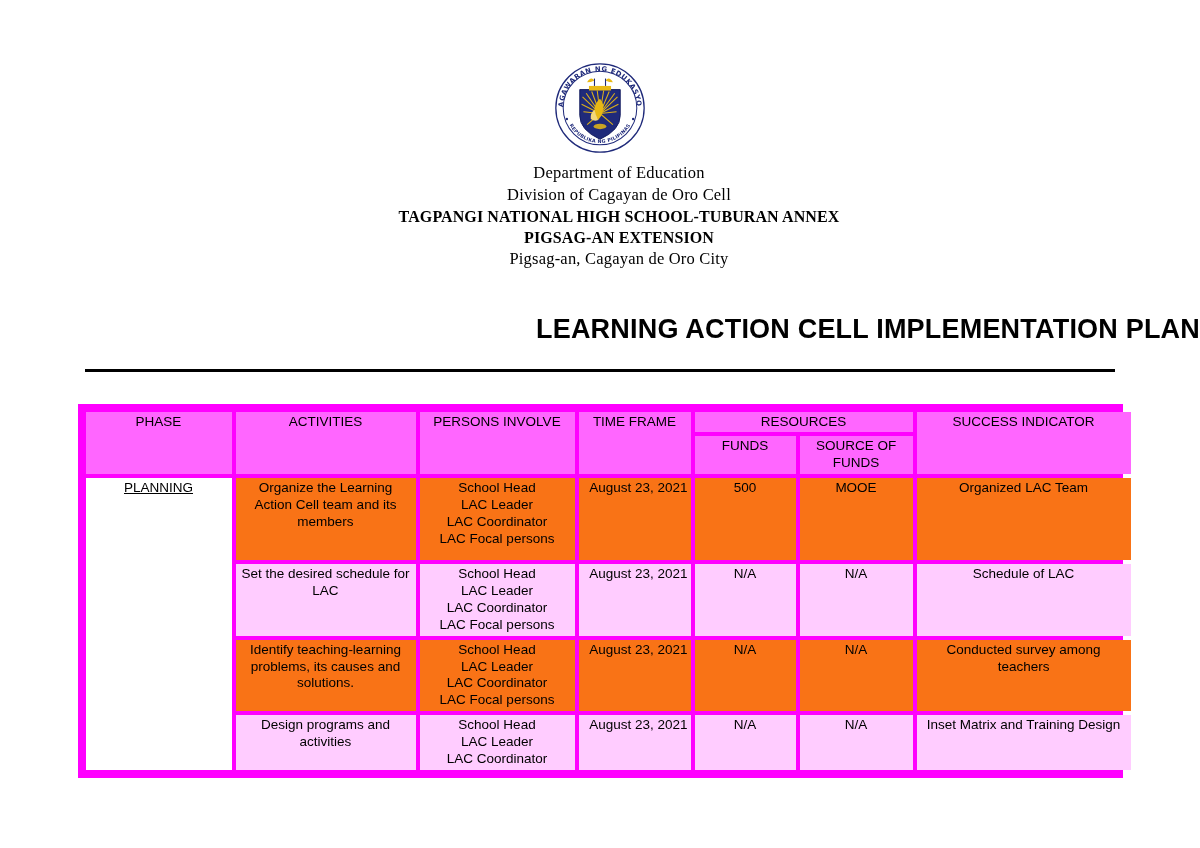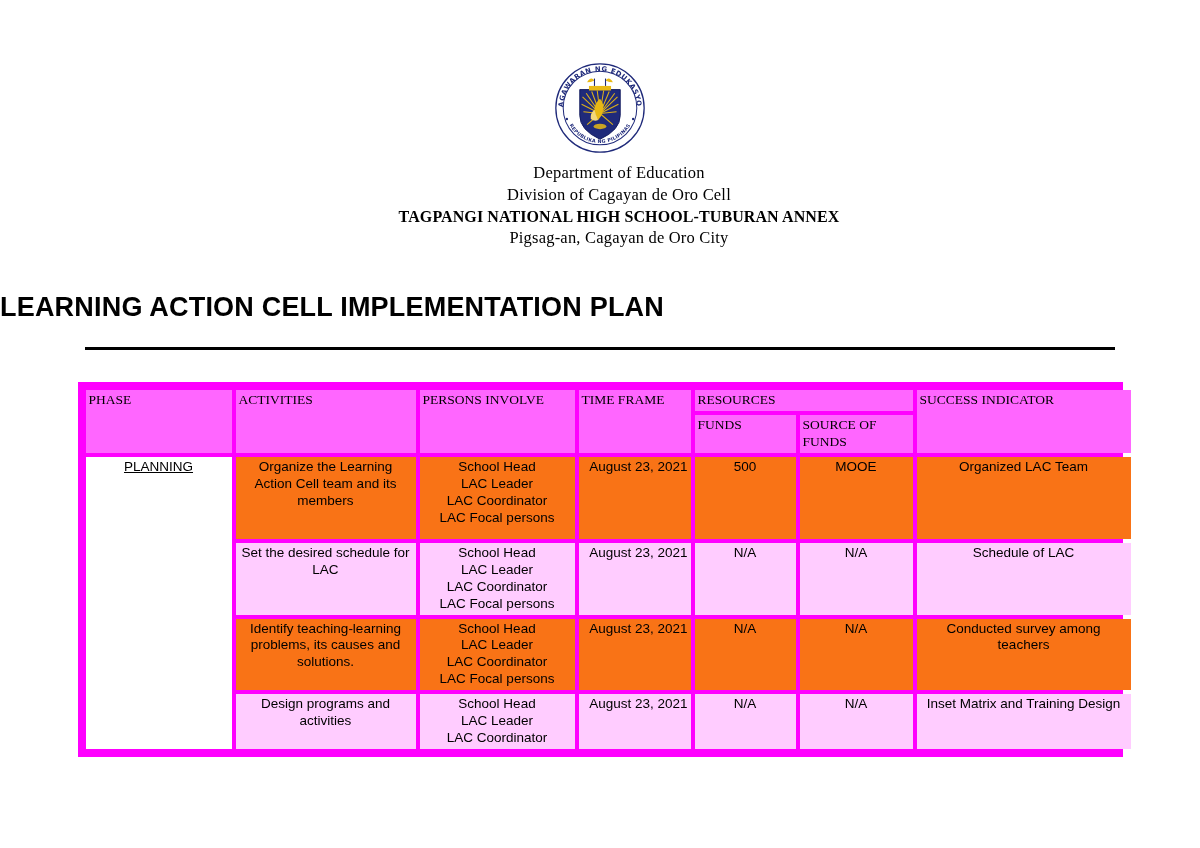--- a/index.html
+++ b/index.html
@@ -52,21 +52,21 @@
   }
   .lh-line.bold {
     font-weight: bold;
     font-size: 16px;
     letter-spacing: 0.1px;
   }
 
   
   .doc-title {
     margin-top: 44px;
-    text-align: left;
+    text-align: right;
     font-size: 27px;
     font-weight: bold;
     letter-spacing: 0.2px;
     font-family: "Liberation Sans", sans-serif;
   }
   .title-rule {
     margin: 24px auto 0 auto;
     width: 1030px;
     height: 0;
     border-top: 3px solid #000000;
@@ -91,27 +91,26 @@
     vertical-align: top;
     font-size: 13.5px;
     line-height: 1.25;
     font-weight: normal;
     box-sizing: border-box;
   }
 
   
   th.hdr {
     background: #ff66ff;
-    text-align: left;
+    text-align: center;
     font-weight: bold;
     font-size: 17px;
     line-height: 1.2;
     vertical-align: top;
     padding-top: 3px;
-    font-family: Liberation Serif, serif;
   }
   th.hdr.sub {
     font-size: 13.5px;
   }
 
   
   td.white, th.white { background: #f97316; }
   td.pink,  th.pink  { background: #ffccff; }
 
   td.c { text-align: center; }
@@ -196,20 +195,21 @@
 
         <circle cx="14" cy="62" r="1.3" fill="#1f2a7a"></circle>
         <circle cx="86" cy="62" r="1.3" fill="#1f2a7a"></circle>
       </svg>
     </div>
 
     <div class="lh-lines">
       <div class="lh-line">Department of Education</div>
       <div class="lh-line">Division of Cagayan de Oro Cell</div>
       <div class="lh-line bold">TAGPANGI NATIONAL HIGH SCHOOL-TUBURAN ANNEX</div>
+      <div class="lh-line bold">PIGSAG-AN EXTENSION</div>
       <div class="lh-line">Pigsag-an, Cagayan de Oro City</div>
     </div>
   </div>
 
   <div class="doc-title">LEARNING ACTION CELL IMPLEMENTATION PLAN</div>
   <div class="title-rule"></div>
 
   <div class="table-wrap">
     <table class="lac">
       <colgroup>

